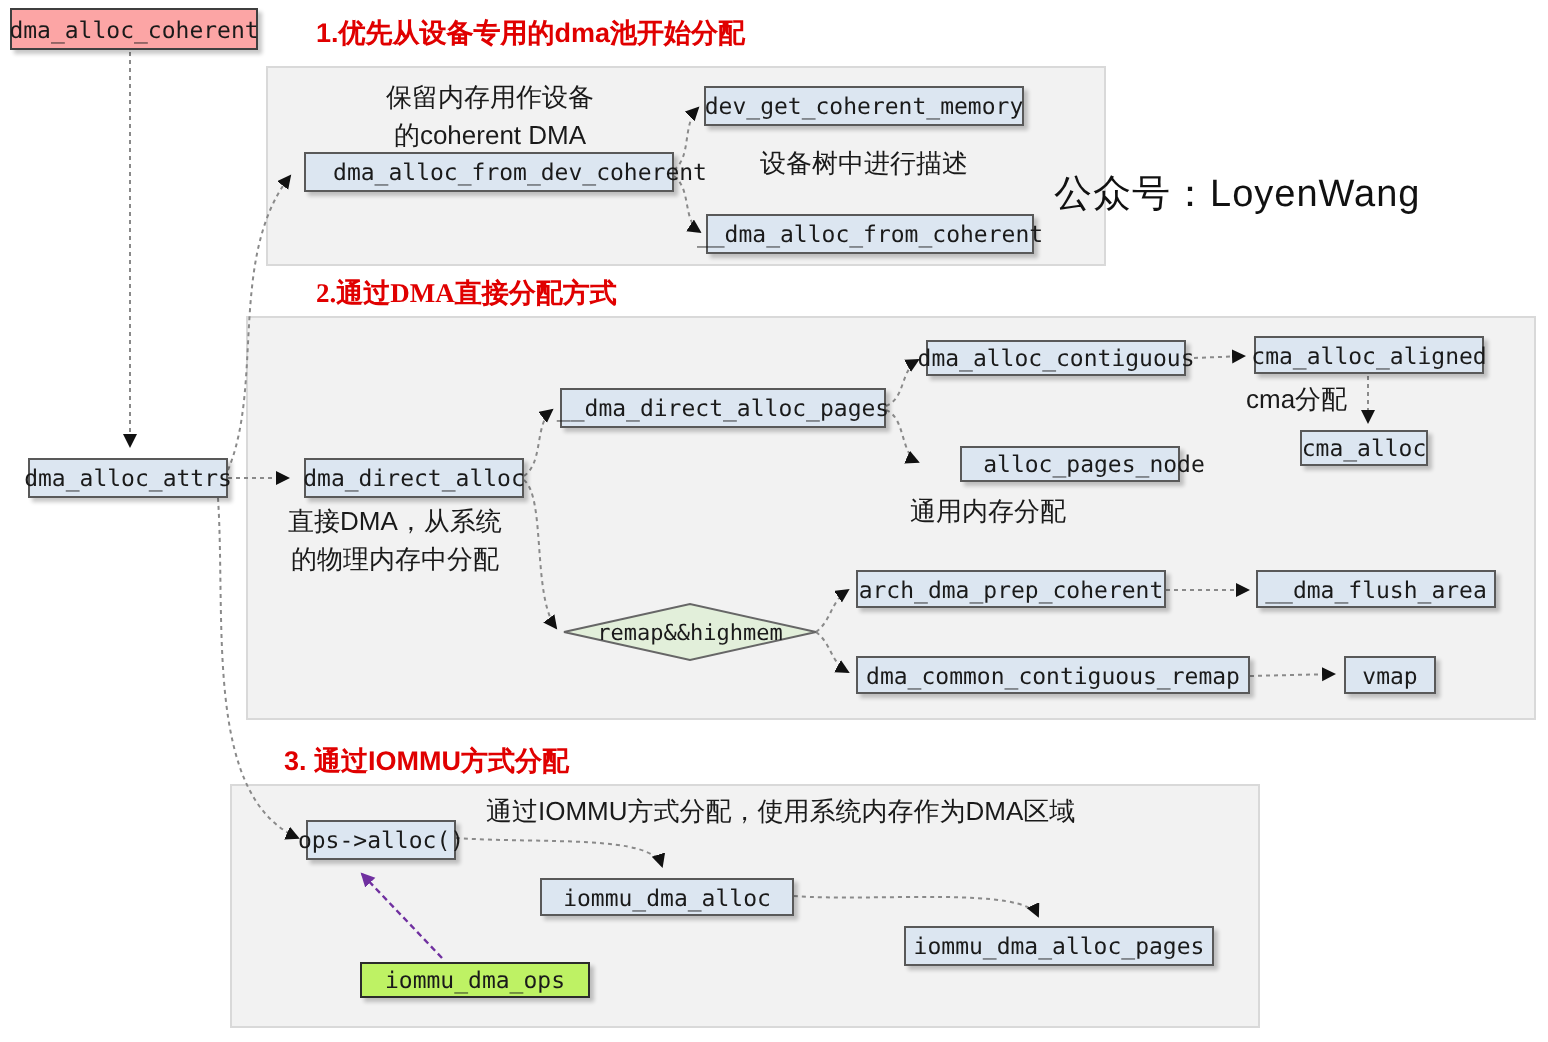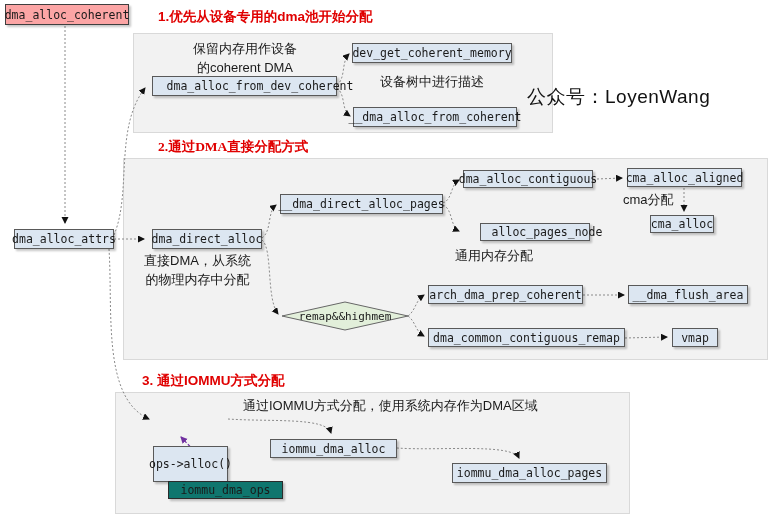--- a/index.html
+++ b/index.html
@@ -5,21 +5,21 @@
   html,body{margin:0;padding:0;background:#fff;}
   #canvas{position:relative;width:774px;height:521px;background:#fff;overflow:hidden;
           font-family:"Liberation Sans","DejaVu Sans",sans-serif;}
   .panel{position:absolute;background:#f2f2f2;border:1px solid #d9d9d9;box-sizing:border-box;}
   .node{position:absolute;display:flex;align-items:center;justify-content:center;
         box-sizing:border-box;background:#dce6f1;border:1px solid #595959;
         box-shadow:2px 2px 2px rgba(0,0,0,0.22);
         font-family:"DejaVu Sans Mono","Liberation Mono",monospace;
         font-size:11.5px;color:#1a1a1a;white-space:nowrap;z-index:3;}
   .node.root{background:#fca5a5;border-color:#3f3f3f;}
-  .node.plain{background:#0f766e;border-color:#2b2b2b;}
+  .node.plain{background:#bef264;border-color:#2b2b2b;margin-left:12px;}
   .hdr{position:absolute;color:#e00000;font-size:13.5px;font-weight:600;white-space:nowrap;z-index:2;}
   .note{position:absolute;color:#1a1a1a;font-size:13px;white-space:nowrap;z-index:2;line-height:19px;}
   .note .cjk-center{display:block;text-align:center;}
   .watermark{position:absolute;color:#111;font-size:19px;letter-spacing:.5px;white-space:nowrap;z-index:2;}
   .decision-label{position:absolute;z-index:3;display:flex;align-items:center;justify-content:center;
         font-family:"DejaVu Sans Mono","Liberation Mono",monospace;font-size:11px;color:#1a1a1a;white-space:nowrap;}
   svg.wires{position:absolute;left:0;top:0;z-index:2;pointer-events:none;}
 </style>
 </head>
 <body>
@@ -96,18 +96,18 @@
   <div class="node" style="left:650px;top:215px;width:64px;height:18px;">cma_alloc</div>
   <div class="node" style="left:480px;top:223px;width:110px;height:18px;padding-left:24px;">alloc_pages_node</div>
 
   <div class="decision-label" style="left:288px;top:308px;width:114px;height:16px;">remap&amp;&amp;highmem</div>
 
   <div class="node" style="left:428px;top:285px;width:155px;height:19px;">arch_dma_prep_coherent</div>
   <div class="node" style="left:628px;top:285px;width:120px;height:19px;">__dma_flush_area</div>
   <div class="node" style="left:428px;top:328px;width:197px;height:19px;">dma_common_contiguous_remap</div>
   <div class="node" style="left:672px;top:328px;width:46px;height:19px;">vmap</div>
 
-  <div class="node" style="left:153px;top:410px;width:75px;height:36px;margin-top:36px;">ops-&gt;alloc()</div>
+  <div class="node" style="left:153px;top:410px;width:75px;height:20px;">ops-&gt;alloc()</div>
   <div class="node" style="left:270px;top:439px;width:127px;height:19px;">iommu_dma_alloc</div>
   <div class="node" style="left:452px;top:463px;width:155px;height:20px;">iommu_dma_alloc_pages</div>
   <div class="node plain" style="left:168px;top:481px;width:115px;height:18px;">iommu_dma_ops</div>
 
 </div>
 
 </body></html>

